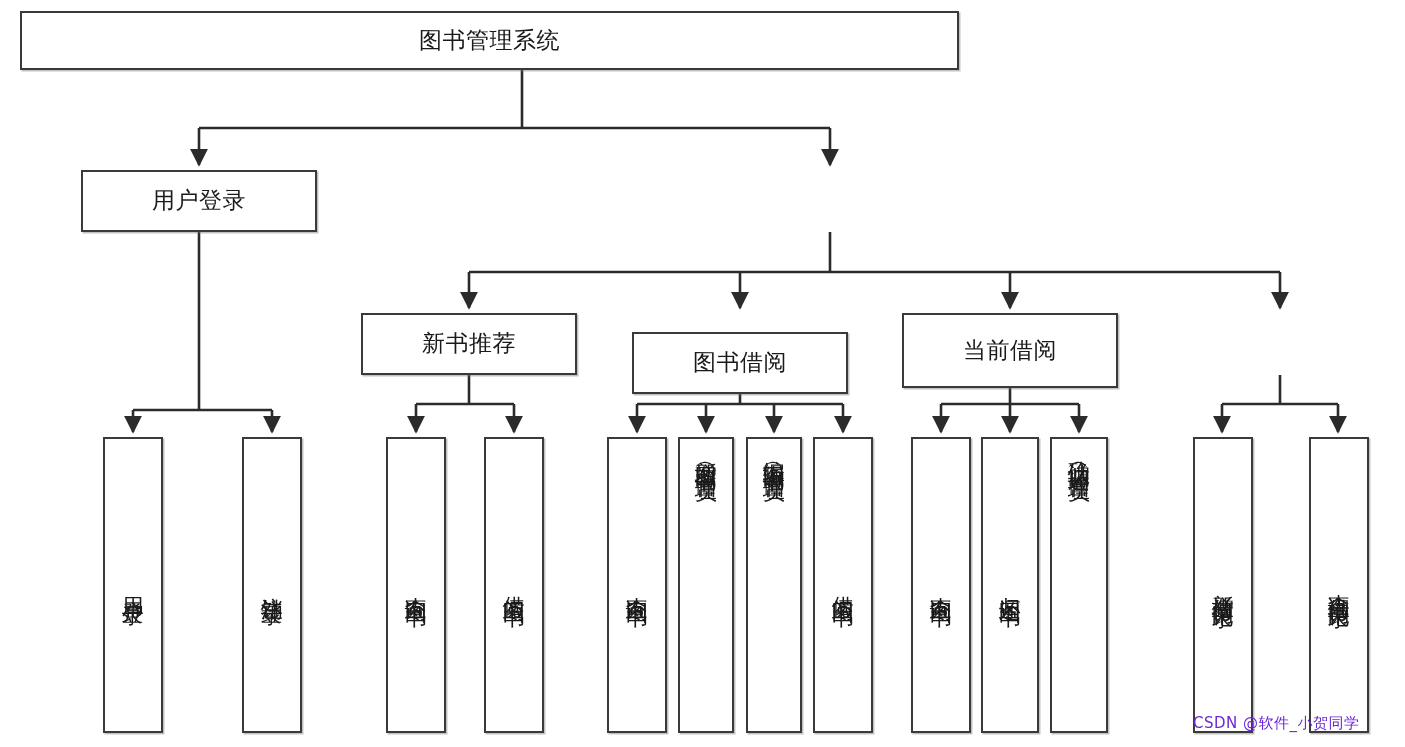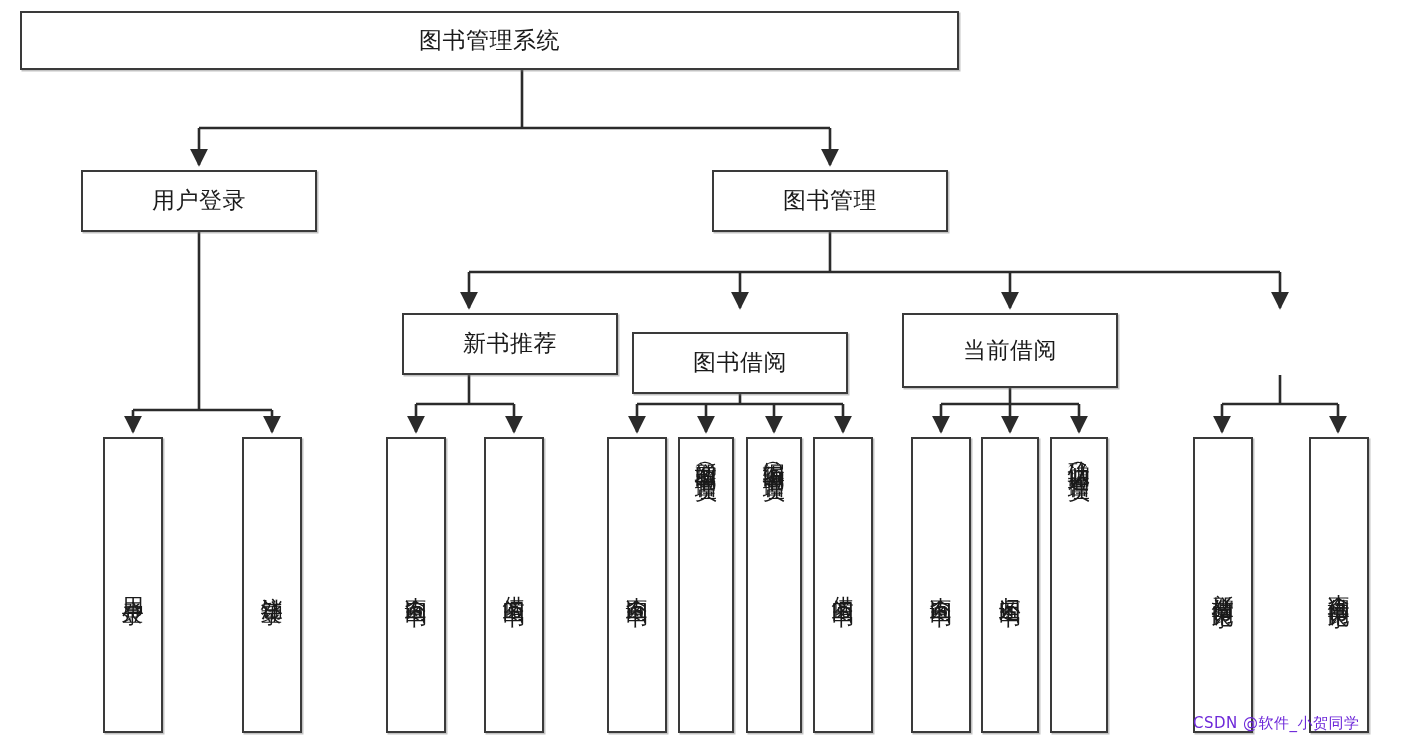--- a/index.html
+++ b/index.html
@@ -132,25 +132,22 @@
     </g>
   </svg>
 
   <div class="node h root" style="left:20px; top:11px; width:939px; height:59px;">
     <span class="label">图书管理系统</span>
   </div>
 
   <div class="node h" style="left:81px; top:170px; width:236px; height:62px;">
     <span class="label">用户登录</span>
   </div>
-  <div class="node h" style="left:712px; top:170px; width:236px; height:62px;">
-    <span class="label">图书管理</span>
-  </div>
-
-  <div class="node h" style="left:361px; top:313px; width:216px; height:62px;margin-left:41px;">
+
+  <div class="node h" style="left:361px; top:313px; width:216px; height:62px;">
     <span class="label">新书推荐</span>
   </div>
   <div class="node h" style="left:632px; top:316px; width:216px; height:62px;margin-top:16px;">
     <span class="label">图书借阅</span>
   </div>
   <div class="node h" style="left:902px; top:313px; width:216px; height:75px;">
     <span class="label">当前借阅</span>
   </div>
 
   <div class="node v" style="left:103px; top:437px; width:60px; height:296px;">

